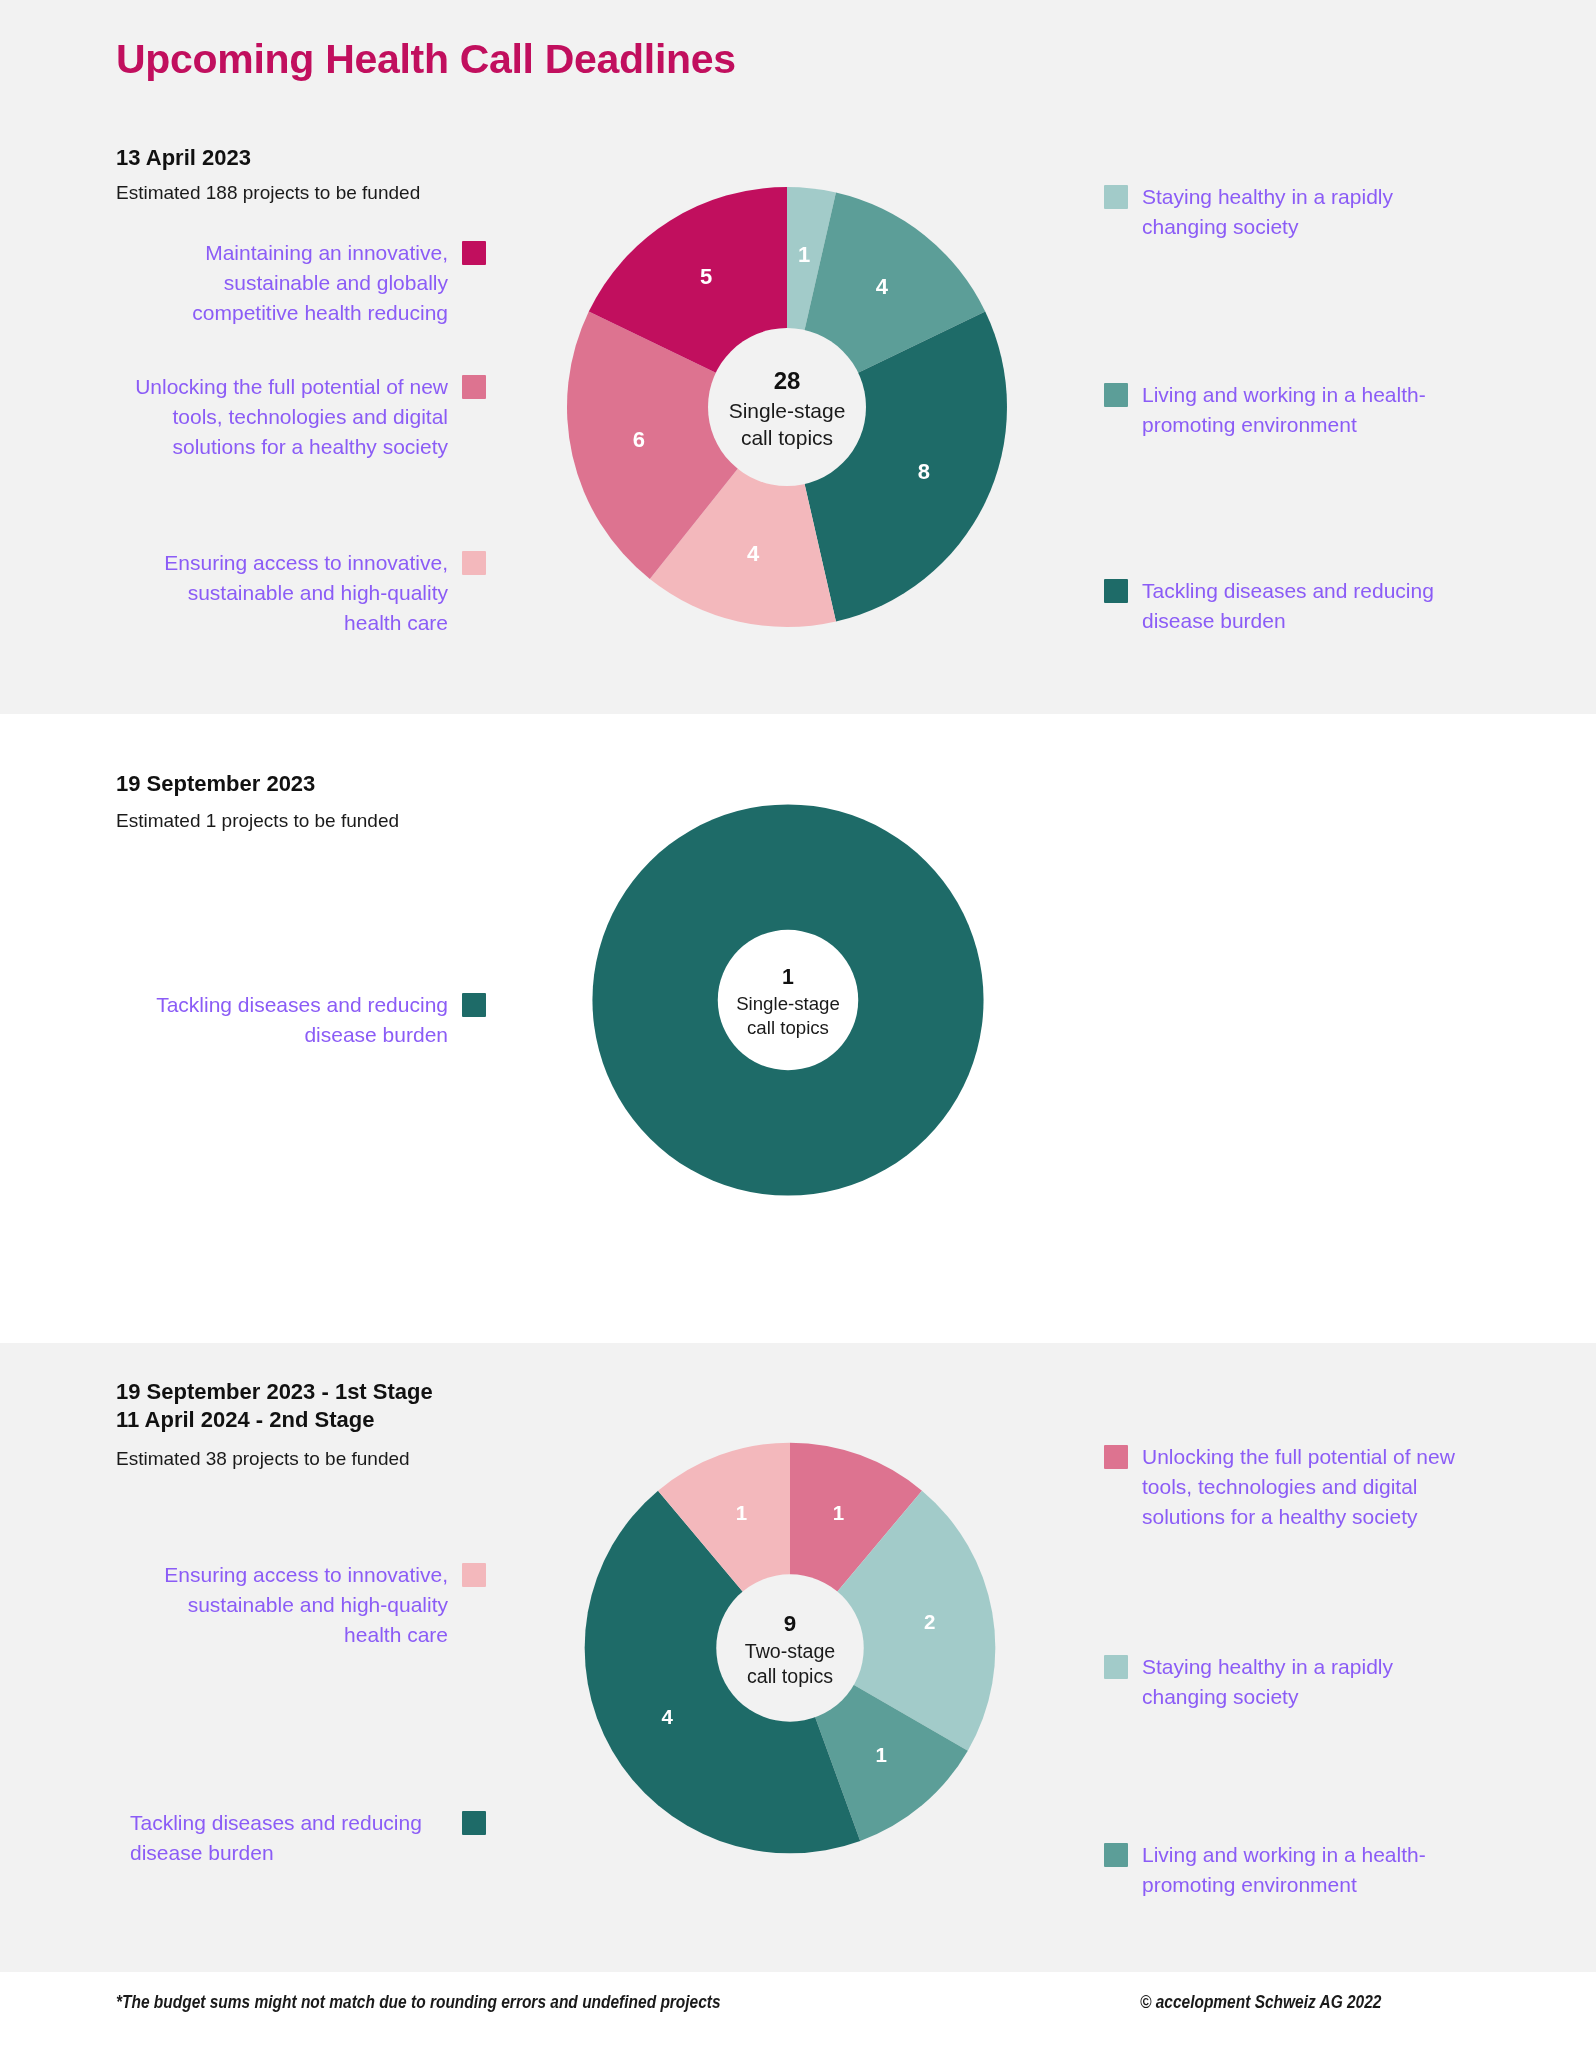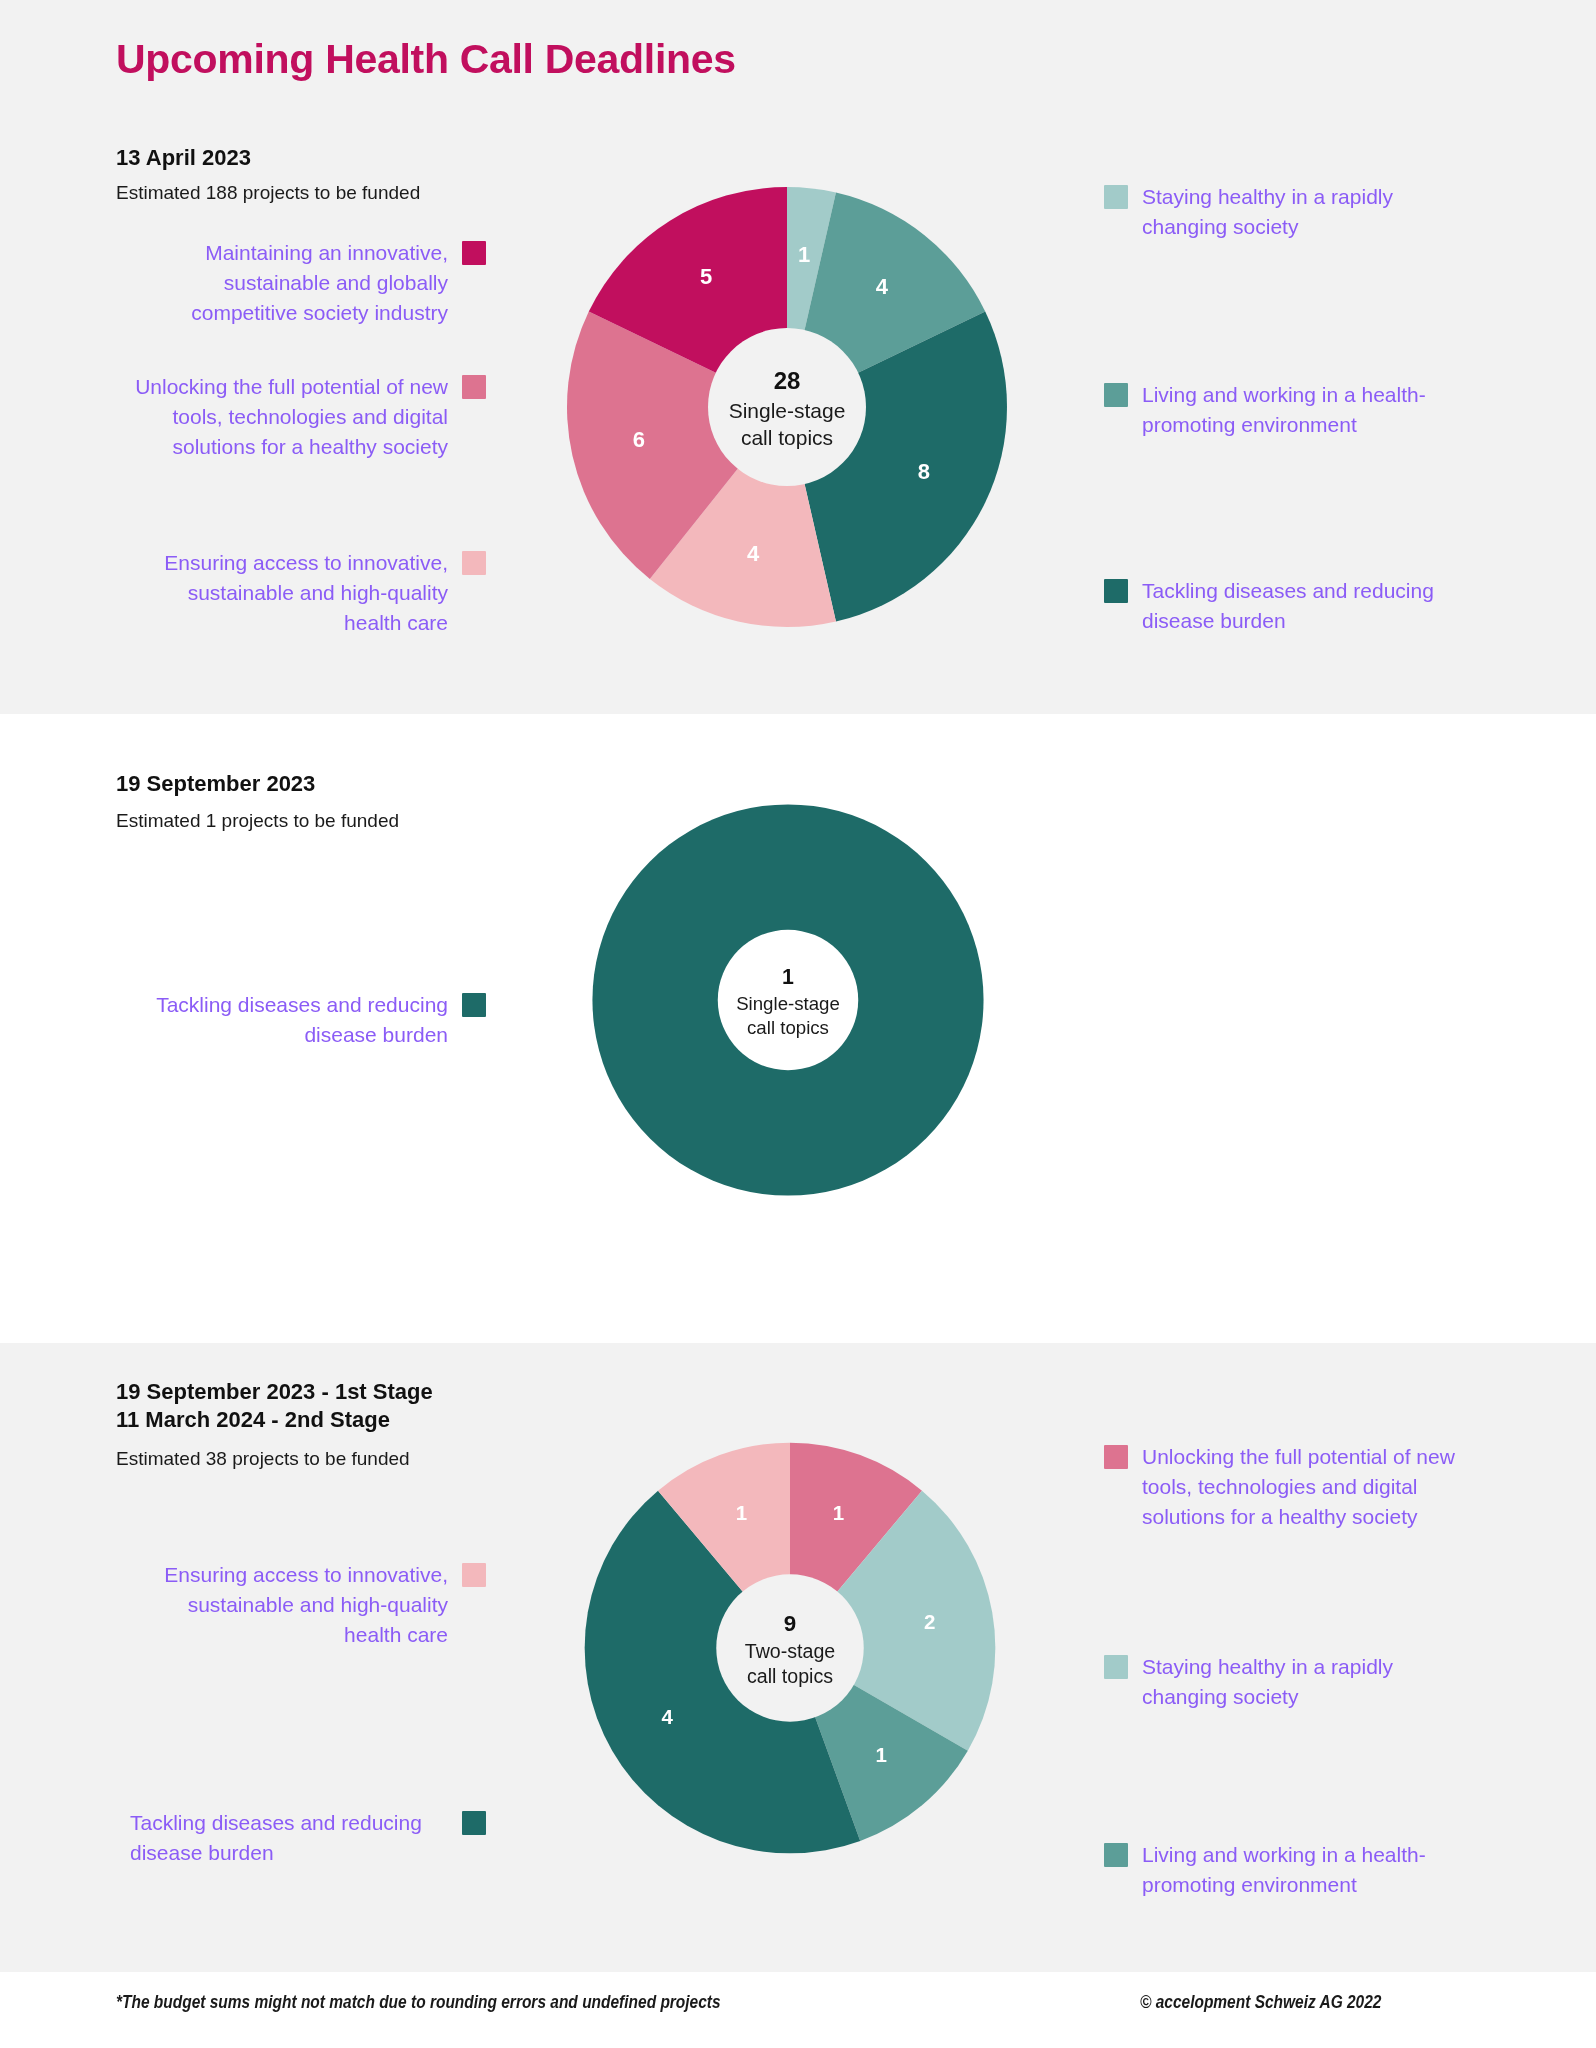--- a/index.html
+++ b/index.html
@@ -113,21 +113,21 @@
   <div class="band" id="band1"></div>
   <div class="band" id="band2"></div>
   <div class="band" id="band3"></div>
 
   <div class="main-title">Upcoming Health Call Deadlines</div>
 
   <div class="sec-date" style="left:116px; top:144px;">13 April 2023</div>
   <div class="sec-sub" style="left:116px; top:182px;">Estimated 188 projects to be funded</div>
 
   <div class="legend-item left-side" style="left:116px; top:238px; width:370px; justify-content:flex-end;">
-    <div class="legend-label" style="width:318px;">Maintaining an innovative, sustainable and globally competitive society industry</div>
+    <div class="legend-label" style="width:318px;">Maintaining an innovative, sustainable and globally competitive health reducing</div>
     <div class="swatch" style="background:#c10f5e;"></div>
   </div>
 
   <div class="legend-item left-side" style="left:116px; top:372px; width:370px; justify-content:flex-end;">
     <div class="legend-label" style="width:318px;">Unlocking the full potential of new tools, technologies and digital solutions for a healthy society</div>
     <div class="swatch" style="background:#dd7390;"></div>
   </div>
 
   <div class="legend-item left-side" style="left:116px; top:548px; width:370px; justify-content:flex-end;">
     <div class="legend-label" style="width:318px;">Ensuring access to innovative, sustainable and high-quality health care</div>
@@ -186,21 +186,21 @@
           <path d="M 225 5 A 220 220 0 1 1 224.99 5 Z" fill="#1e6b68"></path>
         </g>
       <circle cx="225" cy="225" r="79" fill="#ffffff"></circle>
       <text class="hole-num" x="225" y="207">1</text>
       <text class="hole-txt" x="225" y="236">Single-stage</text>
       <text class="hole-txt" x="225" y="263">call topics</text>
     </svg>
   </div>
 
   <div class="sec-date" style="left:116px; top:1378px;">19 September 2023 - 1st Stage
-11 March 2024 - 2nd Stage</div>
+11 April 2024 - 2nd Stage</div>
   <div class="sec-sub" style="left:116px; top:1448px;">Estimated 38 projects to be funded</div>
 
   <div class="legend-item left-side" style="left:116px; top:1560px; width:370px; justify-content:flex-end;">
     <div class="legend-label" style="width:318px;">Ensuring access to innovative, sustainable and high-quality health care</div>
     <div class="swatch" style="background:#f3b8bc;"></div>
   </div>
 
   <div class="legend-item left-side" style="left:116px; top:1808px; width:370px; justify-content:flex-end;">
     <div class="legend-label" style="width:318px; text-align:left;">Tackling diseases and reducing disease burden</div>
     <div class="swatch" style="background:#1e6b68;"></div>

